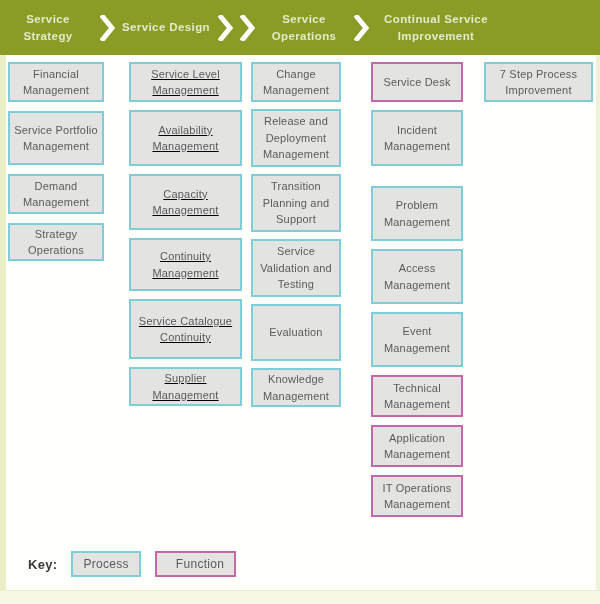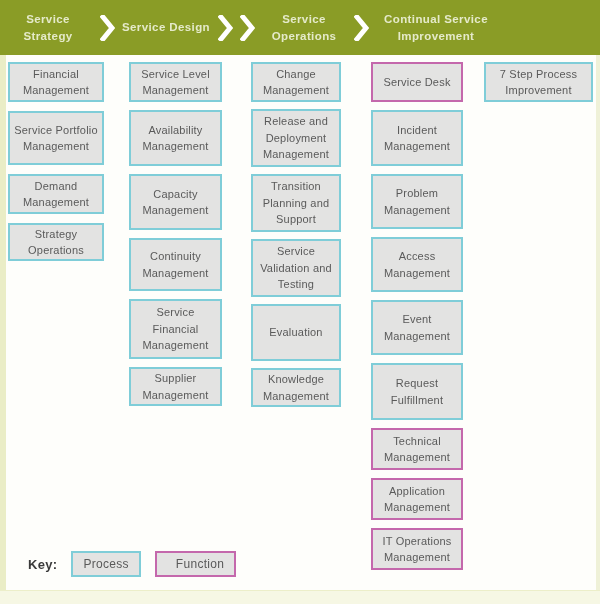--- a/index.html
+++ b/index.html
@@ -111,35 +111,35 @@
         <div class="box process" style="height: 54px;">
           <span>Service Portfolio Management</span>
         </div>
         <div class="box process" style="height: 40px;">
           <span>Demand Management</span>
         </div>
         <div class="box process" style="height: 38px;">
           <span>Strategy Operations</span>
         </div>
       </div>
-      <div class="col" style="left: 129px; top: 62px; width: 93px; row-gap: 8px;">
+      <div class="col" style="left: 129px; top: 62px; width: 113px; row-gap: 8px; text-decoration: underline;">
         <div class="box process" style="height: 40px;">
           <span>Service Level Management</span>
         </div>
         <div class="box process" style="height: 56px;">
           <span>Availability Management</span>
         </div>
         <div class="box process" style="height: 56px;">
           <span>Capacity Management</span>
         </div>
         <div class="box process" style="height: 53px;">
           <span>Continuity Management</span>
         </div>
         <div class="box process" style="height: 60px;">
-          <span>Service Financial Management</span>
+          <span>Service Catalogue Continuity</span>
         </div>
         <div class="box process" style="height: 39px;">
           <span>Supplier Management</span>
         </div>
       </div>
       <div class="col" style="left: 251px; top: 62px; width: 90px; row-gap: 7px;">
         <div class="box process" style="height: 40px;">
           <span>Change Management</span>
         </div>
         <div class="box process" style="height: 58px;">
@@ -158,31 +158,28 @@
           <span>Knowledge Management</span>
         </div>
       </div>
       <div class="col" style="left: 371px; top: 62px; width: 92px; row-gap: 8px;">
         <div class="box function" style="height: 40px;">
           <span>Service Desk</span>
         </div>
         <div class="box process" style="height: 56px;">
           <span>Incident Management</span>
         </div>
-        <div class="box process" style="height: 55px;">
+        <div class="box process" style="height: 55px; margin-top: 12px;">
           <span>Problem Management</span>
         </div>
         <div class="box process" style="height: 55px;">
           <span>Access Management</span>
         </div>
         <div class="box process" style="height: 55px;">
           <span>Event Management</span>
-        </div>
-        <div class="box process" style="height: 57px;">
-          <span>Request Fulfillment</span>
         </div>
         <div class="box function" style="height: 42px;">
           <span>Technical Management</span>
         </div>
         <div class="box function" style="height: 42px;">
           <span>Application Management</span>
         </div>
         <div class="box function" style="height: 42px;">
           <span>IT Operations Management</span>
         </div>

